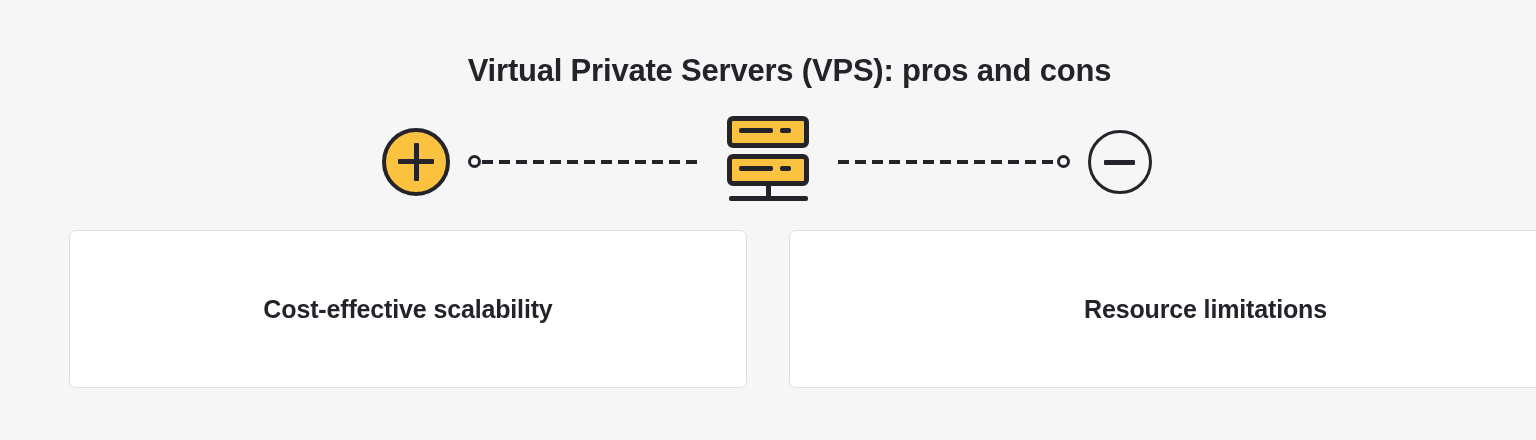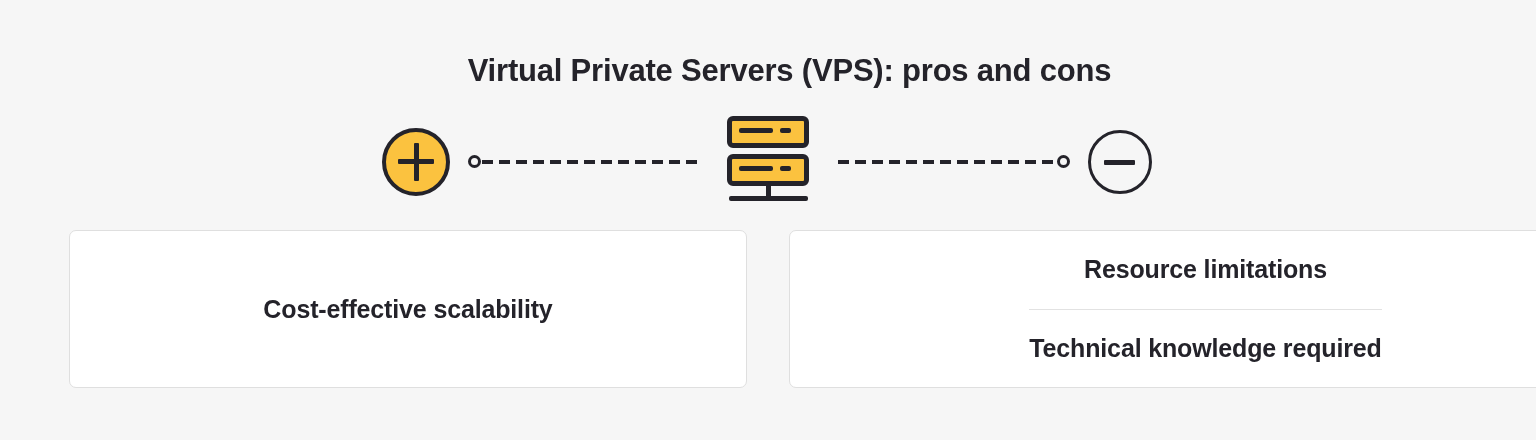--- a/index.html
+++ b/index.html
@@ -251,14 +251,13 @@
   <span class="server-stem"></span>
   <span class="server-base"></span>
 </div>
 
 <div class="card pros">
   <div class="card-item">Cost-effective scalability</div>
 </div>
 
 <div class="card cons">
   <div class="card-item">Resource limitations</div>
-  <div class="card-item">Technical knowledge required</div>
 </div>
 
 </body></html>

